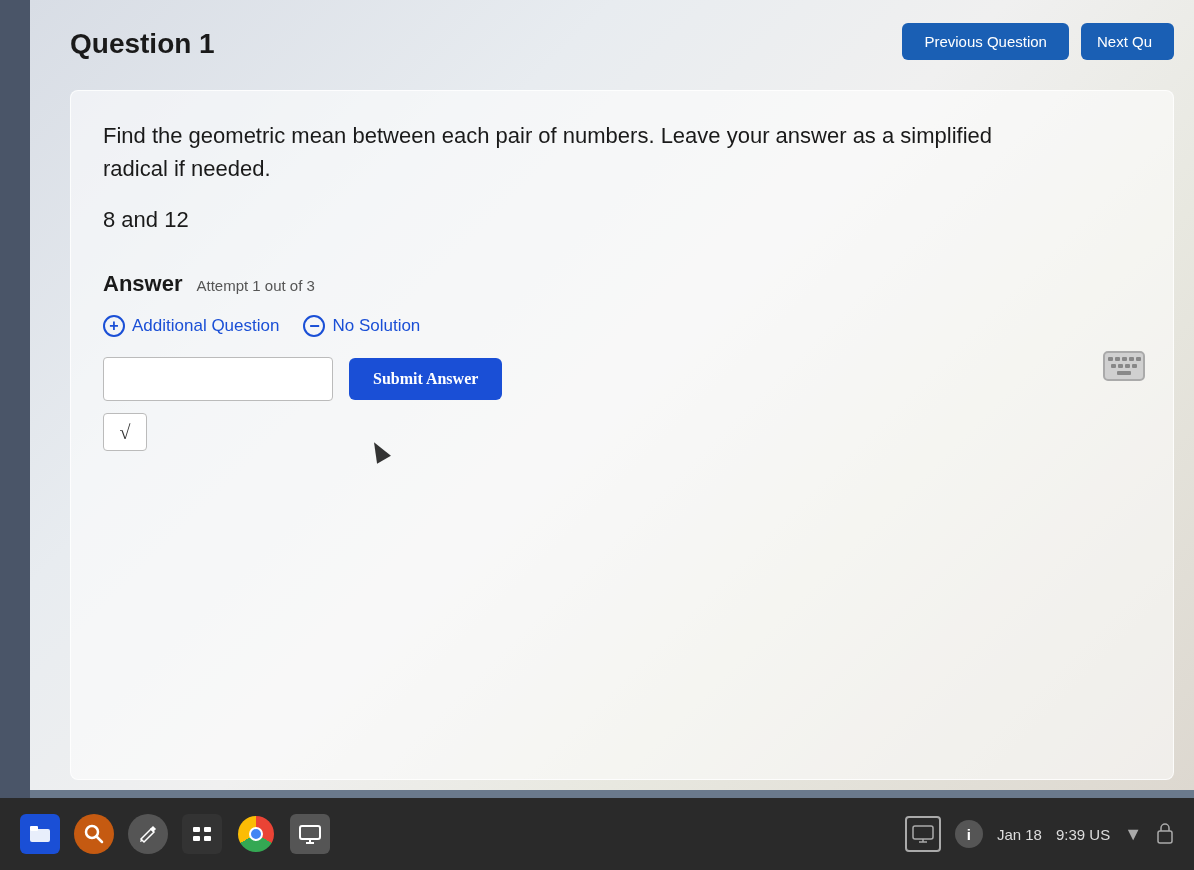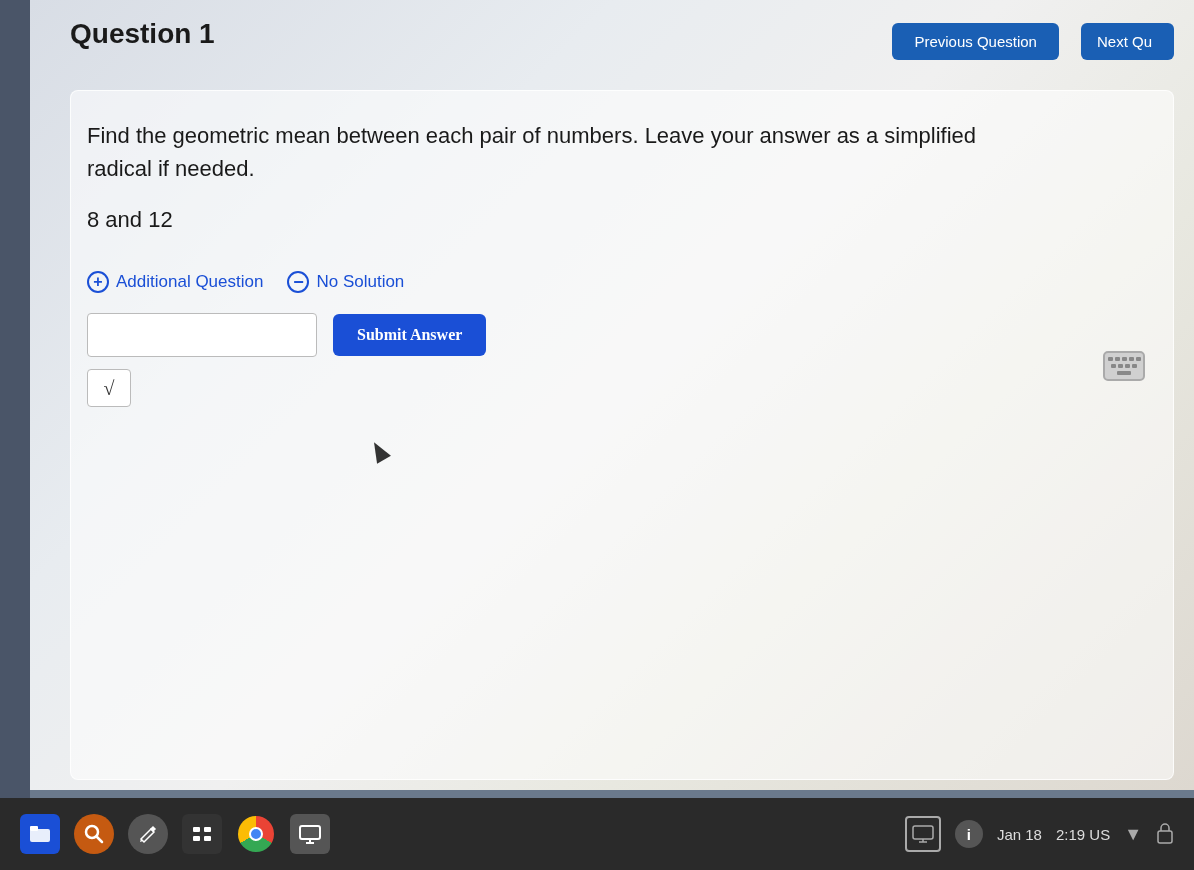--- a/index.html
+++ b/index.html
@@ -24,33 +24,33 @@
     }
 
     
     .question-header {
       position: absolute;
       top: 18px;
       left: 40px;
       right: 20px;
       display: flex;
       justify-content: space-between;
-      align-items: flex-start;
+      align-items: flex-end;
     }
 
     .question-title {
       font-size: 28px;
       font-weight: bold;
       color: #1a1a1a;
       font-family: Arial, sans-serif;
     }
 
     .nav-buttons {
       display: flex;
-      gap: 22px;
+      gap: 12px;
       margin-top: 5px;
     }
 
     .nav-btn {
       padding: 10px 22px;
       border: none;
       border-radius: 6px;
       cursor: pointer;
       font-size: 15px;
       font-family: Arial, sans-serif;
@@ -69,21 +69,21 @@
 
     
     .question-card {
       position: absolute;
       top: 90px;
       left: 40px;
       right: 20px;
       bottom: 10px;
       background: rgba(255,255,255,0.55);
       border-radius: 8px;
-      padding: 28px 16px;
+      padding: 28px 32px;
       border: 1px solid rgba(255,255,255,0.8);
     }
 
     .question-text {
       font-size: 22px;
       color: #1a1a1a;
       line-height: 1.5;
       font-family: Arial, sans-serif;
       max-width: 900px;
     }
@@ -389,20 +389,24 @@
           <div class="key"></div>
         </div>
         <div class="key-row">
           <div class="key" style="width:14px;"></div>
         </div>
       </div>
     </div>
 
     <div class="answer-section">
 
+      <div class="answer-label-row">
+        <span class="answer-label">Answer</span>
+        <span class="attempt-text">Attempt 1 out of 3</span>
+      </div>
 
       <div class="solution-options">
         <div class="solution-option">
           <div class="circle-plus">+</div>
           <span>Additional Question</span>
         </div>
         <div class="solution-option">
           <div class="circle-minus">−</div>
           <span>No Solution</span>
         </div>
@@ -478,21 +482,21 @@
         <rect x="2" y="2" width="20" height="13" rx="2" stroke="#aaa" stroke-width="1.5"></rect>
         <line x1="8" y1="18" x2="16" y2="18" stroke="#aaa" stroke-width="1.5"></line>
         <line x1="12" y1="15" x2="12" y2="18" stroke="#aaa" stroke-width="1.5"></line>
       </svg>
     </div>
 
     <div class="info-circle">i</div>
 
     <span style="color:#ddd;">Jan 18</span>
 
-    <span style="color:#ddd;">2:19 US</span>
+    <span style="color:#ddd;">9:39 US</span>
 
     <div style="color:#aaa; font-size:18px;">▼</div>
 
     <div>
       <svg width="18" height="22" viewBox="0 0 18 22" fill="none">
         <rect x="2" y="9" width="14" height="12" rx="2" stroke="#aaa" stroke-width="1.5"></rect>
         <path d="M5 9V6a4 4 0 1 1 8 0v3" stroke="#aaa" stroke-width="1.5"></path>
       </svg>
     </div>
 

